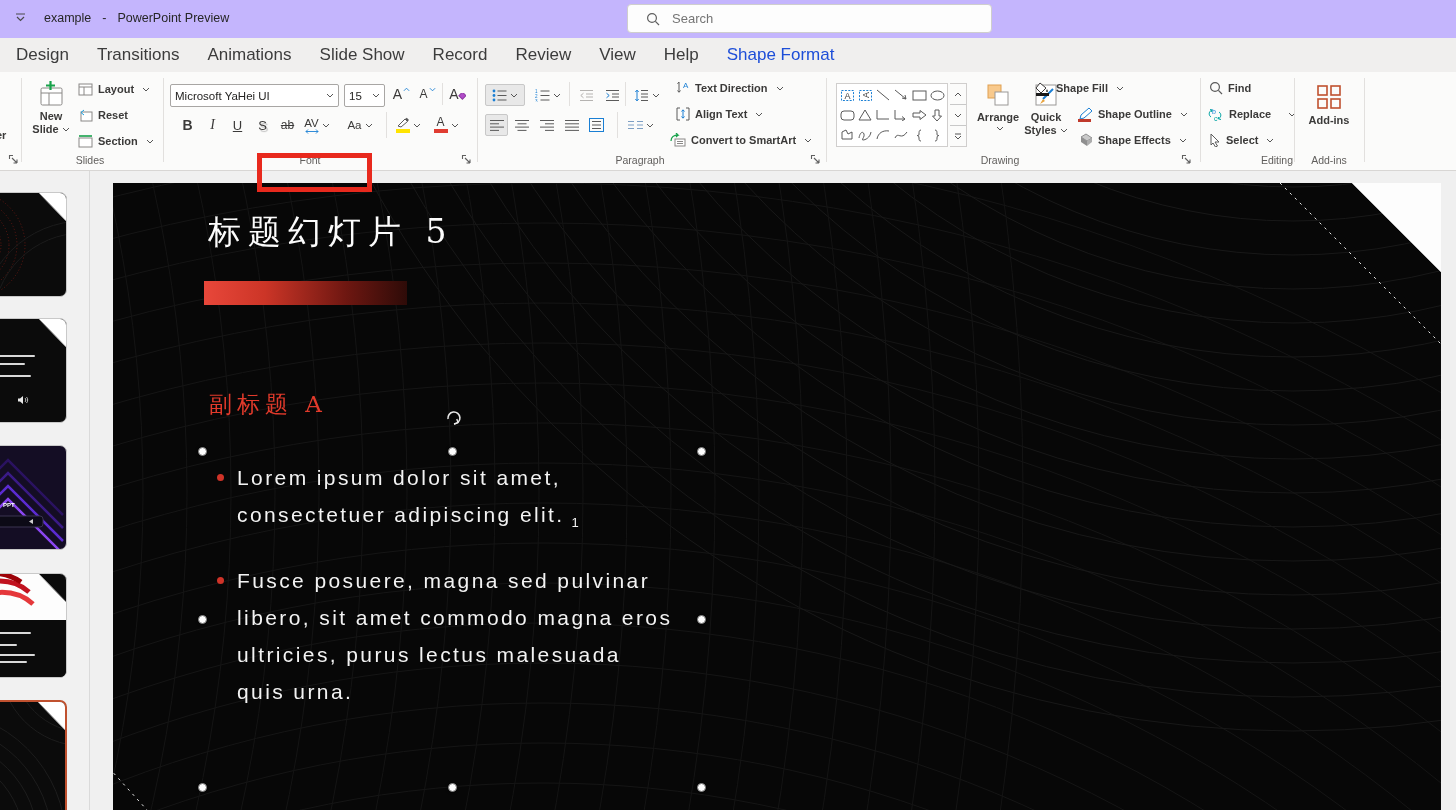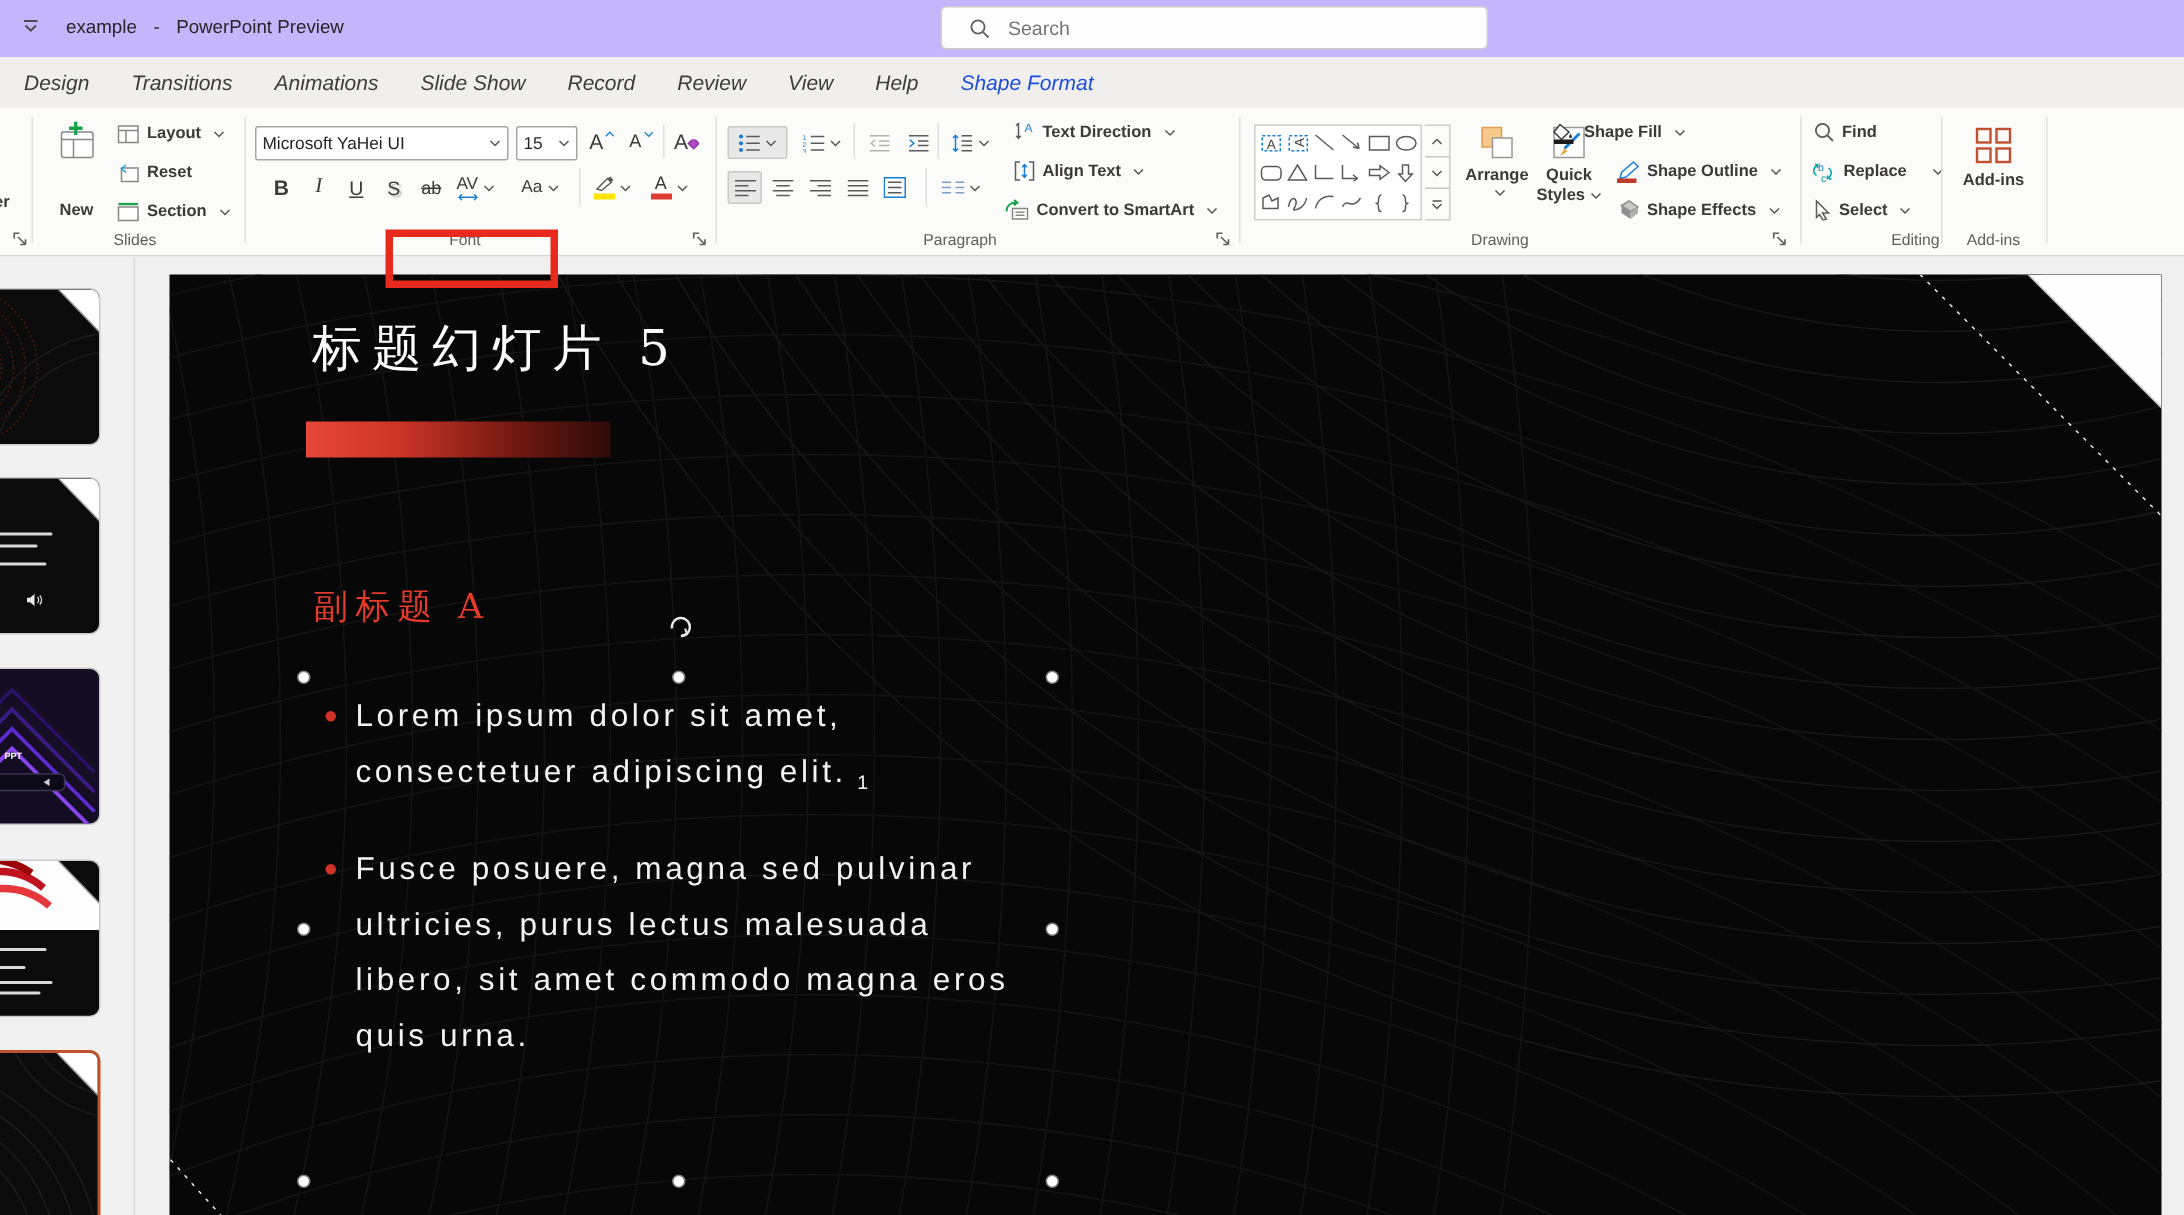--- a/index.html
+++ b/index.html
@@ -13,21 +13,21 @@
   #titlebar { position:absolute; top:0; left:0; width:1456px; height:38px; background:#c4b5fd; }
   #win-chevron { position:absolute; left:14px; top:13px; }
   #title-text { position:absolute; left:44px; top:11px; font-size:12.5px; color:#262626; display:flex; gap:11px; }
   #searchbox { position:absolute; left:627px; top:4px; width:365px; height:29px; background:#fdfdfd;
     border:1px solid #cfcecd; border-radius:4px; display:flex; align-items:center; padding-left:18px; }
   #searchbox input { border:none; outline:none; background:transparent; font-size:13px; color:#5f5f5f;
     margin-left:12px; width:280px; font-family:"Liberation Sans",sans-serif; }
 
   
   #tabrow { position:absolute; top:38px; left:0; width:1456px; height:34px; background:#f0efee; display:flex; align-items:center; }
-  .tab { font-size:14px; color:#3c3c3c; padding:0 14px; cursor:default;font-style:italic; }
+  .tab { font-size:17px; color:#3c3c3c; padding:0 14px; cursor:default; }
   .tab:first-child { padding-left:16px; }
   .tab.ctx { color:#1d4ed8; }
 
   
   #ribbon { position:absolute; top:72px; left:0; width:1456px; height:99px; background:#fbfbfa; border-bottom:1px solid #d8d6d4; }
   .vsep { position:absolute; top:6px; width:1px; height:84px; background:#e2e0de; }
   .glabel { position:absolute; bottom:4px; font-size:10.5px; color:#605e5c; text-align:center; }
   .launcher { position:absolute; bottom:4px; width:12px; height:12px; }
   .lbl { font-size:11px; color:#3b3a39; white-space:nowrap;font-weight:bold; }
   .chev { margin-left:3px; flex:none; }
@@ -111,21 +111,21 @@
 <div id="ribbon">
 
   <span class="abs lbl" style="left:-4px;top:57px;">er</span>
   <span class="launcher" style="left:8px;">
     <svg width="11" height="11" viewBox="0 0 11 11">
         <path d="M1.5 5V1.5H5M4 4l5 5M9 9H5.5M9 9V5.5" stroke="#5f5f5f" stroke-width="1.1" fill="none"></path>
       </svg>
   </span>
   <div class="vsep" style="left:21px;"></div>
 
-  <div class="bigbtn" style="left:31px;top:9px;width:40px;gap:24px;">
+  <div class="bigbtn" style="left:31px;top:9px;width:40px;">
     <svg width="29" height="29" viewBox="0 0 29 29">
         <rect x="4" y="7" width="21" height="17" rx="1.5" stroke="#8a8886" fill="#fff"></rect>
         <path d="M4 12h21M12 12v12" stroke="#8a8886"></path>
         <path d="M9 4.5h9M13.5 0v9" stroke="#18a24b" stroke-width="2.2"></path>
       </svg>
     <span class="lbl">New</span>
     <span class="lbl flex">
         <span>Slide</span>
         <svg class="chev" width="8" height="5" viewBox="0 0 8 5">
           <path d="M1 1l3 3 3-3" stroke="#555" fill="none"></path>
@@ -725,22 +725,22 @@
 
     <div id="bullets">
       <p>
         <span class="dot"></span>
         <span class="bline">Lorem ipsum dolor sit amet,</span>
         <span class="bline"><span>consectetuer adipiscing elit.</span><span class="subn">1</span></span>
       </p>
       <p>
         <span class="dot"></span>
         <span class="bline">Fusce posuere, magna sed pulvinar</span>
+        <span class="bline">libero, sit amet commodo magna eros</span>
         <span class="bline">ultricies, purus lectus malesuada</span>
-        <span class="bline">libero, sit amet commodo magna eros</span>
         <span class="bline">quis urna.</span>
       </p>
     </div>
 
     <svg class="abs" style="left:330px;top:224px;" width="20" height="20" viewBox="0 0 20 20">
       <path d="M5 12a6 6 0 1 1 6 5" stroke="#e8e8e8" stroke-width="1.6" fill="none"></path>
       <path d="M11 17l4-1.4-1.2-3.6" stroke="#e8e8e8" stroke-width="1.4" fill="none"></path>
     </svg>
 
     <span class="hdl" style="left:85px;top:264px;"></span>

